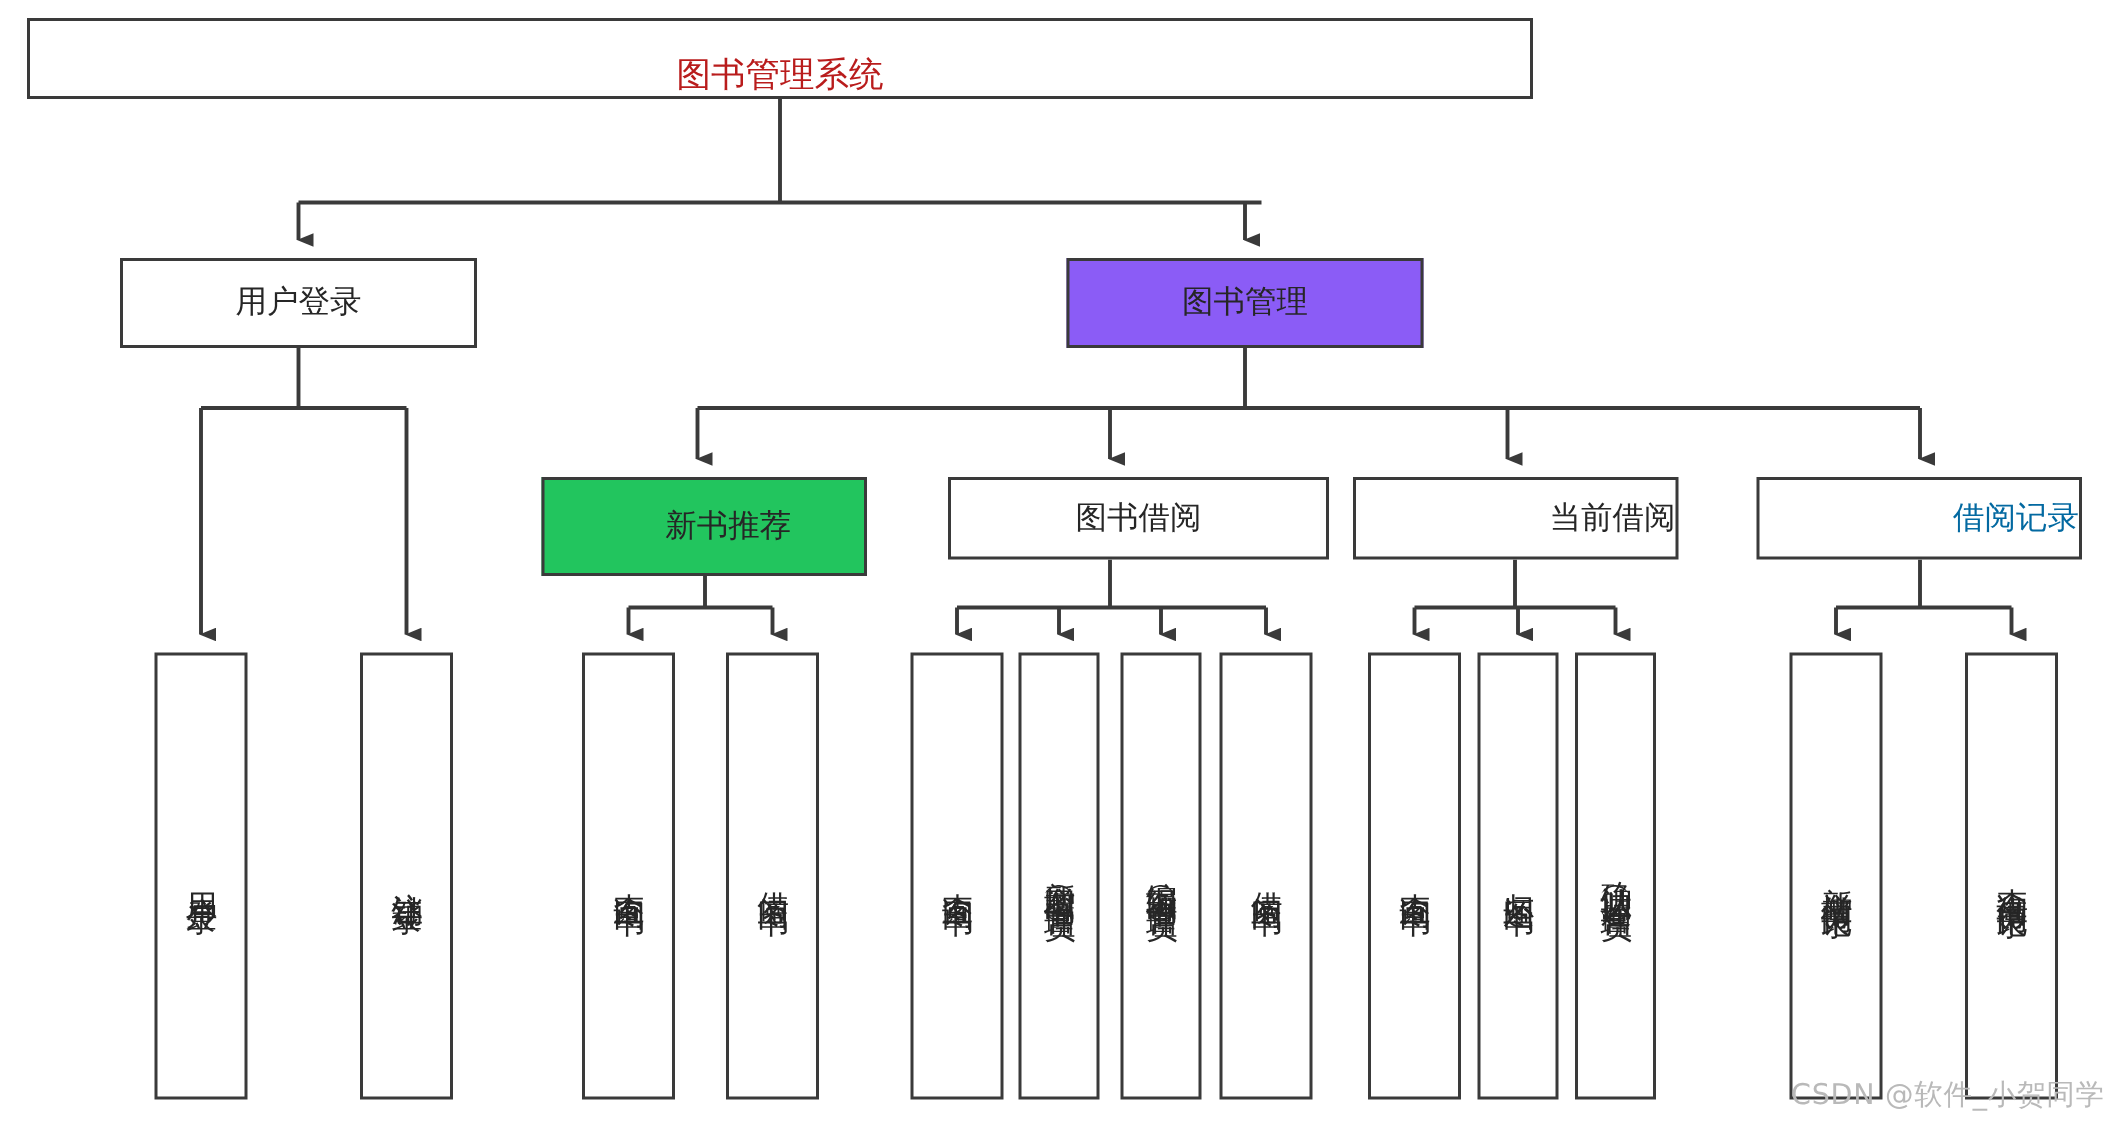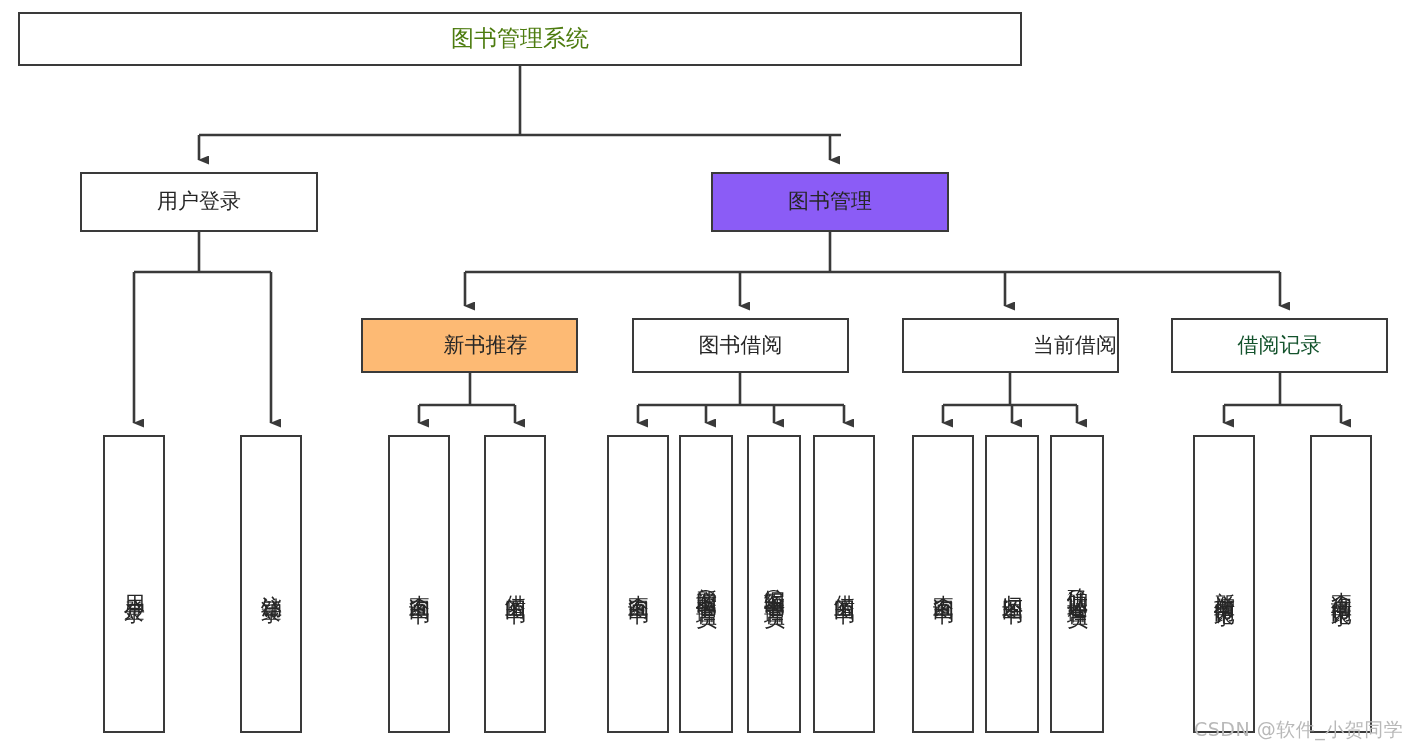--- a/index.html
+++ b/index.html
@@ -117,41 +117,41 @@
       <path d="M1012,405 L1012,423" marker-end="url(#arrow)"></path>
       <path d="M1077,405 L1077,423" marker-end="url(#arrow)"></path>
 
       <path d="M1280,373 L1280,405"></path>
       <path d="M1224,405 L1341,405"></path>
       <path d="M1224,405 L1224,423" marker-end="url(#arrow)"></path>
       <path d="M1341,405 L1341,423" marker-end="url(#arrow)"></path>
     </g>
   </svg>
 
-  <div class="node root" style="left: 18px; top: 12px; width: 1004px; height: 54px; border-color: rgb(58, 58, 58); background: rgb(255, 255, 255); color: #4d7c0f;">
+  <div class="node root" style="left: 18px; top: 12px; width: 1004px; height: 54px; border-color: rgb(58, 58, 58); background: rgb(255, 255, 255); color: #b91c1c; align-items: flex-end;">
     <span class="htext">图书管理系统</span>
   </div>
 
   <div class="node lvl2" style="left: 80px; top: 172px; width: 238px; height: 60px; border-color: rgb(58, 58, 58); background: rgb(255, 255, 255); color: rgb(38, 38, 38);">
     <span class="htext">用户登录</span>
   </div>
   <div class="node lvl2" style="left: 711px; top: 172px; width: 238px; height: 60px; border-color: rgb(58, 58, 58); background: #8b5cf6; color: rgb(38, 38, 38);">
     <span class="htext">图书管理</span>
   </div>
 
-  <div class="node lvl3" style="left: 361px; top: 318px; width: 217px; height: 55px; border-color: rgb(58, 58, 58); background: #fdba74; color: rgb(38, 38, 38); padding-left: 32px;">
+  <div class="node lvl3" style="left: 361px; top: 318px; width: 217px; height: 66px; border-color: rgb(58, 58, 58); background: #22c55e; color: rgb(38, 38, 38); padding-left: 32px;">
     <span class="htext">新书推荐</span>
   </div>
-  <div class="node lvl3" style="left: 632px; top: 318px; width: 217px; height: 55px; border-color: rgb(58, 58, 58); background: rgb(255, 255, 255); color: rgb(38, 38, 38);">
+  <div class="node lvl3" style="left: 632px; top: 318px; width: 254px; height: 55px; border-color: rgb(58, 58, 58); background: rgb(255, 255, 255); color: rgb(38, 38, 38);">
     <span class="htext">图书借阅</span>
   </div>
   <div class="node lvl3" style="left: 902px; top: 318px; width: 217px; height: 55px; border-color: rgb(58, 58, 58); background: rgb(255, 255, 255); color: rgb(38, 38, 38); justify-content: flex-end;">
     <span class="htext">当前借阅</span>
   </div>
-  <div class="node lvl3" style="left: 1171px; top: 318px; width: 217px; height: 55px; border-color: rgb(58, 58, 58); background: rgb(255, 255, 255); color: #14532d;">
+  <div class="node lvl3" style="left: 1171px; top: 318px; width: 217px; height: 55px; border-color: rgb(58, 58, 58); background: rgb(255, 255, 255); color: #0369a1; justify-content: flex-end;">
     <span class="htext">借阅记录</span>
   </div>
 
   <div class="node leaf" style="left: 103px; top: 435px; width: 62px; height: 298px; border-color: rgb(58, 58, 58); background: rgb(255, 255, 255); color: rgb(38, 38, 38);">
     <span class="vtext">用户登录</span>
   </div>
   <div class="node leaf" style="left: 240px; top: 435px; width: 62px; height: 298px; border-color: rgb(58, 58, 58); background: rgb(255, 255, 255); color: rgb(38, 38, 38);">
     <span class="vtext">注销登录</span>
   </div>
   <div class="node leaf" style="left: 388px; top: 435px; width: 62px; height: 298px; border-color: rgb(58, 58, 58); background: rgb(255, 255, 255); color: rgb(38, 38, 38);">

